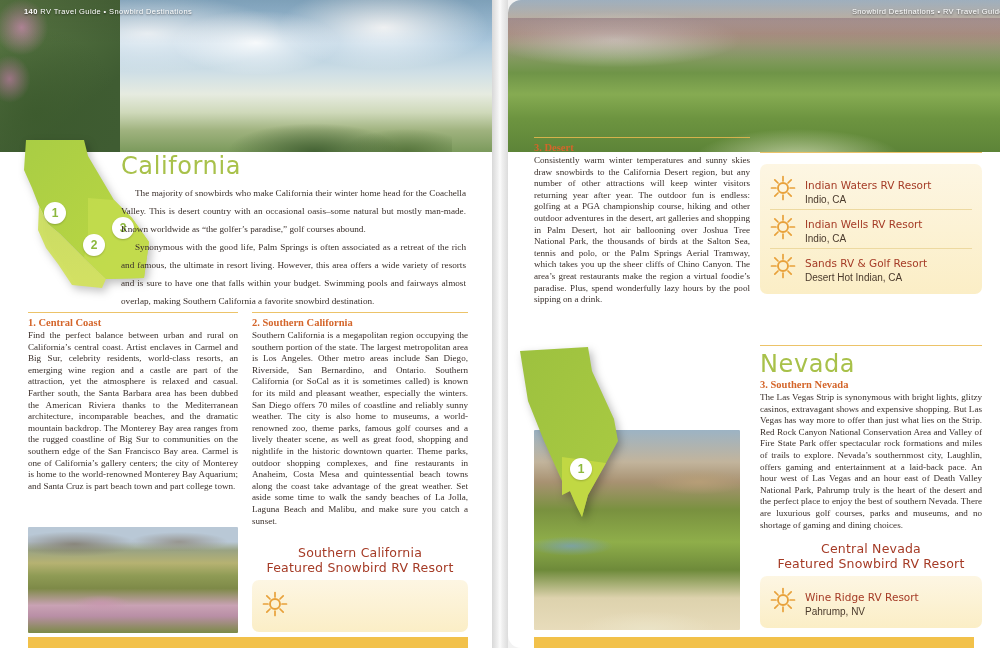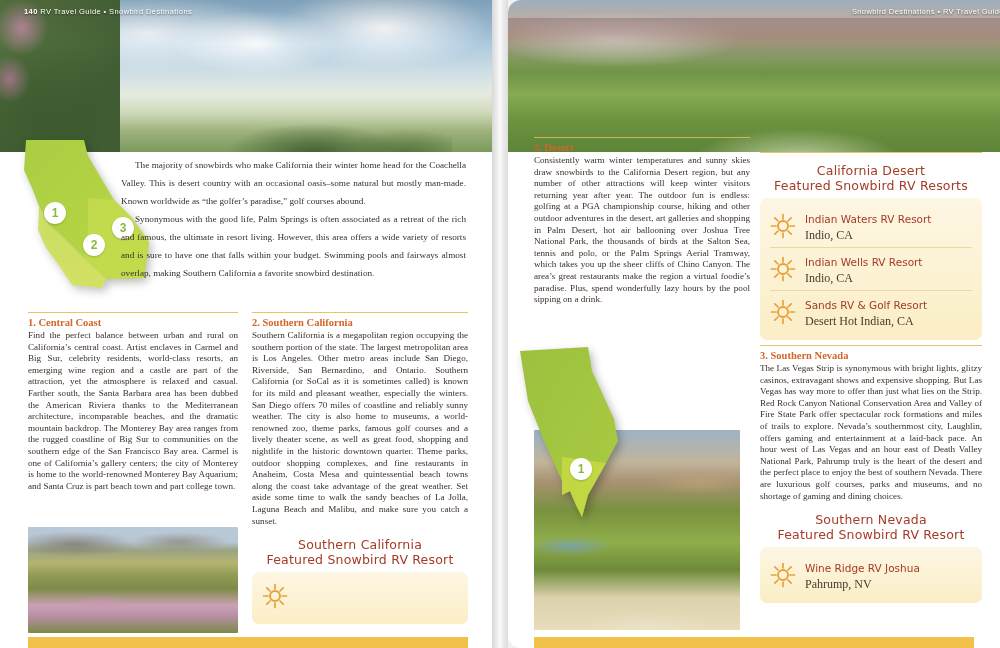--- a/index.html
+++ b/index.html
@@ -71,24 +71,24 @@
   .body{ font-size:9.1px; line-height:11.6px; color:#3a2f2a; text-align:justify;
          text-justify:inter-word; hyphens:auto; }
   .intro{ font-size:9.2px; line-height:18px; color:#3a2f2a; text-align:justify; }
   .intro p+p{ text-indent:14px; }
 
   
   .feat-title{ text-align:center; font-family:"DejaVu Sans", sans-serif;
                color:#a53b26; font-size:12.5px; line-height:14.5px; letter-spacing:.2px; }
   .feat-box{ background:linear-gradient(to bottom,#fdf6e3,#fbeec6);
              border-radius:7px; padding:7px 10px; margin-top:5px; }
-  .feat-row{ display:flex; align-items:flex-end; gap:9px; padding:4px 0; }
+  .feat-row{ display:flex; align-items:flex-start; gap:9px; padding:4px 0; }
   .feat-row + .feat-row{ border-top:1px solid #edd9a0; }
   .feat-name{ font-family:"DejaVu Sans", sans-serif; color:#a53b26; font-size:10.5px; line-height:12.5px; }
-  .feat-loc{ font-family:Liberation Serif, serif; color:#4a3a2c; font-size:12px; margin-top:1px; }
+  .feat-loc{ font-family:Liberation Sans, sans-serif; color:#4a3a2c; font-size:10px; margin-top:1px; }
   .sun{ flex:0 0 26px; }
 
   .rule{ height:1px; background:#e9b94f; opacity:.85; }
 
   
   .ph{ border-radius:1px; }
   .ph-vineyard{ position:absolute; left:28px; top:527px; width:210px; height:106px;
     background:
       linear-gradient(to bottom,#b9c8d6 0%,#b9c8d6 14%,#9aa383 22%,#b6b272 34%,#8f9b55 46%,#7e8a48 58%,#c9a2b4 74%,#b98fa6 84%,#7b8a46 100%);}
   .ph-vineyard::after{ content:""; position:absolute; inset:0;
@@ -143,38 +143,39 @@
         </div>
       <div class="pin" style="left:81px;top:96px;">
         <span>2</span>
         </div>
       <div class="pin" style="left:110px;top:79px;">
         <span>3</span>
         </div>
     </div>
 
     <div style="position:absolute;left:121px;top:152px;width:345px;">
+      <div class="state-title">California</div>
       <div class="intro" style="margin-top:4px;">
         <p style="text-indent:14px;">The majority of snowbirds who make California their winter home head for the Coachella Valley. This is desert country with an occasional oasis–some natural but mostly man-made. Known worldwide as “the golfer’s paradise,” golf courses abound.</p>
         <p>Synonymous with the good life, Palm Springs is often associated as a retreat of the rich and famous, the ultimate in resort living. However, this area offers a wide variety of resorts and is sure to have one that falls within your budget. Swimming pools and fairways almost overlap, making Southern California a favorite snowbird destination.</p>
       </div>
     </div>
 
     <div style="position:absolute;left:28px;top:312px;width:210px;">
       <div class="rule" style="margin-bottom:4px;"></div>
       <div class="sec-head">1. Central Coast</div>
       <div class="body">Find the perfect balance between urban and rural on California’s central coast. Artist enclaves in Carmel and Big Sur, celebrity residents, world-class resorts, an emerging wine region and a castle are part of the attraction, yet the atmosphere is relaxed and casual. Farther south, the Santa Barbara area has been dubbed the American Riviera thanks to the Mediterranean architecture, incomparable beaches, and the dramatic mountain backdrop. The Monterey Bay area ranges from the rugged coastline of Big Sur to communities on the southern edge of the San Francisco Bay area. Carmel is one of California’s gallery centers; the city of Monterey is home to the world-renowned Monterey Bay Aquarium; and Santa Cruz is part beach town and part college town.</div>
     </div>
 
     <div style="position:absolute;left:252px;top:312px;width:216px;">
       <div class="rule" style="margin-bottom:4px;"></div>
       <div class="sec-head">2. Southern California</div>
       <div class="body">Southern California is a megapolitan region occupying the southern portion of the state. The largest metropolitan area is Los Angeles. Other metro areas include San Diego, Riverside, San Bernardino, and Ontario. Southern California (or SoCal as it is sometimes called) is known for its mild and pleasant weather, especially the winters. San Diego offers 70 miles of coastline and reliably sunny weather. The city is also home to museums, a world-renowned zoo, theme parks, famous golf courses and a lively theater scene, as well as great food, shopping and nightlife in the historic downtown quarter. Theme parks, outdoor shopping complexes, and fine restaurants in Anaheim, Costa Mesa and quintessential beach towns along the coast take advantage of the great weather. Set aside some time to walk the sandy beaches of La Jolla, Laguna Beach and Malibu, and make sure you catch a sunset.</div>
 
-      <div style="margin-top:11px;">
+      <div style="margin-top:19px;">
         <div class="feat-title">
           <div>Southern California</div>
           <div>Featured Snowbird RV Resort</div>
         </div>
         <div class="feat-box">
           <div class="feat-row">
             <span class="sun">
               <svg width="26" height="26" viewBox="0 0 26 26">
                 <g stroke="#e8a13a" stroke-width="1.7" stroke-linecap="round">
                   <line x1="13" y1="1.5" x2="13" y2="6"></line>
@@ -211,24 +212,20 @@
     </div>
 
     <div style="position:absolute;left:26px;top:137px;width:216px;">
       <div class="rule" style="margin-bottom:4px;"></div>
       <div class="sec-head">3. Desert</div>
       <div class="body">Consistently warm winter temperatures and sunny skies draw snowbirds to the California Desert region, but any number of other attractions will keep winter visitors returning year after year. The outdoor fun is endless: golfing at a PGA championship course, hiking and other outdoor adventures in the desert, art galleries and shopping in Palm Desert, hot air ballooning over Joshua Tree National Park, the thousands of birds at the Salton Sea, tennis and polo, or the Palm Springs Aerial Tramway, which takes you up the sheer cliffs of Chino Canyon. The area’s great restaurants make the region a virtual foodie’s paradise. Plus, spend wonderfully lazy hours by the pool sipping on a drink.</div>
     </div>
 
     <div style="position:absolute;left:252px;top:152px;width:222px;">
       <div class="rule" style="margin-bottom:11px;"></div>
-      <div class="feat-title">
-        <div>California Desert</div>
-        <div>Featured Snowbird RV Resorts</div>
-      </div>
       <div class="feat-box">
         <div class="feat-row">
           <span class="sun">
             <svg width="26" height="26" viewBox="0 0 26 26">
               <g stroke="#e8a13a" stroke-width="1.7" stroke-linecap="round">
                 <line x1="13" y1="1.5" x2="13" y2="6"></line>
                   <line x1="13" y1="20" x2="13" y2="24.5"></line>
                 <line x1="1.5" y1="13" x2="6" y2="13"></line>
                   <line x1="20" y1="13" x2="24.5" y2="13"></line>
                 <line x1="4.8" y1="4.8" x2="8" y2="8"></line>
@@ -277,45 +274,46 @@
           <span><span class="feat-name">Sands RV &amp; Golf Resort</span>
             <span class="feat-loc" style="display:block;">Desert Hot Indian, CA</span></span>
         </div>
       </div>
     </div>
 
     <div class="ph ph-golf" style="left:26px;top:430px;"></div>
 
     <div style="position:absolute;left:252px;top:345px;width:222px;">
       <div class="rule" style="margin-bottom:4px;"></div>
+      <div class="state-title">Nevada</div>
       <div class="sec-head" style="margin-top:1px;">3. Southern Nevada</div>
       <div class="body">The Las Vegas Strip is synonymous with bright lights, glitzy casinos, extravagant shows and expensive shopping. But Las Vegas has way more to offer than just what lies on the Strip. Red Rock Canyon National Conservation Area and Valley of Fire State Park offer spectacular rock formations and miles of trails to explore. Nevada’s southernmost city, Laughlin, offers gaming and entertainment at a laid-back pace. An hour west of Las Vegas and an hour east of Death Valley National Park, Pahrump truly is the heart of the desert and the perfect place to enjoy the best of southern Nevada. There are luxurious golf courses, parks and museums, and no shortage of gaming and dining choices.</div>
 
       <div style="margin-top:11px;">
         <div class="feat-title">
-          <div>Southern Nevada</div>
+          <div>Central Nevada</div>
           <div>Featured Snowbird RV Resort</div>
         </div>
         <div class="feat-box">
           <div class="feat-row">
             <span class="sun">
               <svg width="26" height="26" viewBox="0 0 26 26">
                 <g stroke="#e8a13a" stroke-width="1.7" stroke-linecap="round">
                   <line x1="13" y1="1.5" x2="13" y2="6"></line>
                     <line x1="13" y1="20" x2="13" y2="24.5"></line>
                   <line x1="1.5" y1="13" x2="6" y2="13"></line>
                     <line x1="20" y1="13" x2="24.5" y2="13"></line>
                   <line x1="4.8" y1="4.8" x2="8" y2="8"></line>
                     <line x1="18" y1="18" x2="21.2" y2="21.2"></line>
                   <line x1="21.2" y1="4.8" x2="18" y2="8"></line>
                     <line x1="8" y1="18" x2="4.8" y2="21.2"></line>
                 </g>
                   <circle cx="13" cy="13" r="5" fill="none" stroke="#e8a13a" stroke-width="1.9"></circle>
               </svg></span>
-            <span><span class="feat-name">Wine Ridge RV Joshua</span>
+            <span><span class="feat-name">Wine Ridge RV Resort</span>
               <span class="feat-loc" style="display:block;">Pahrump, NV</span></span>
           </div>
         </div>
       </div>
     </div>
 
     <div class="bottombar" style="left:26px;width:440px;"></div>
   </div>
 
   <div class="map-nv">

